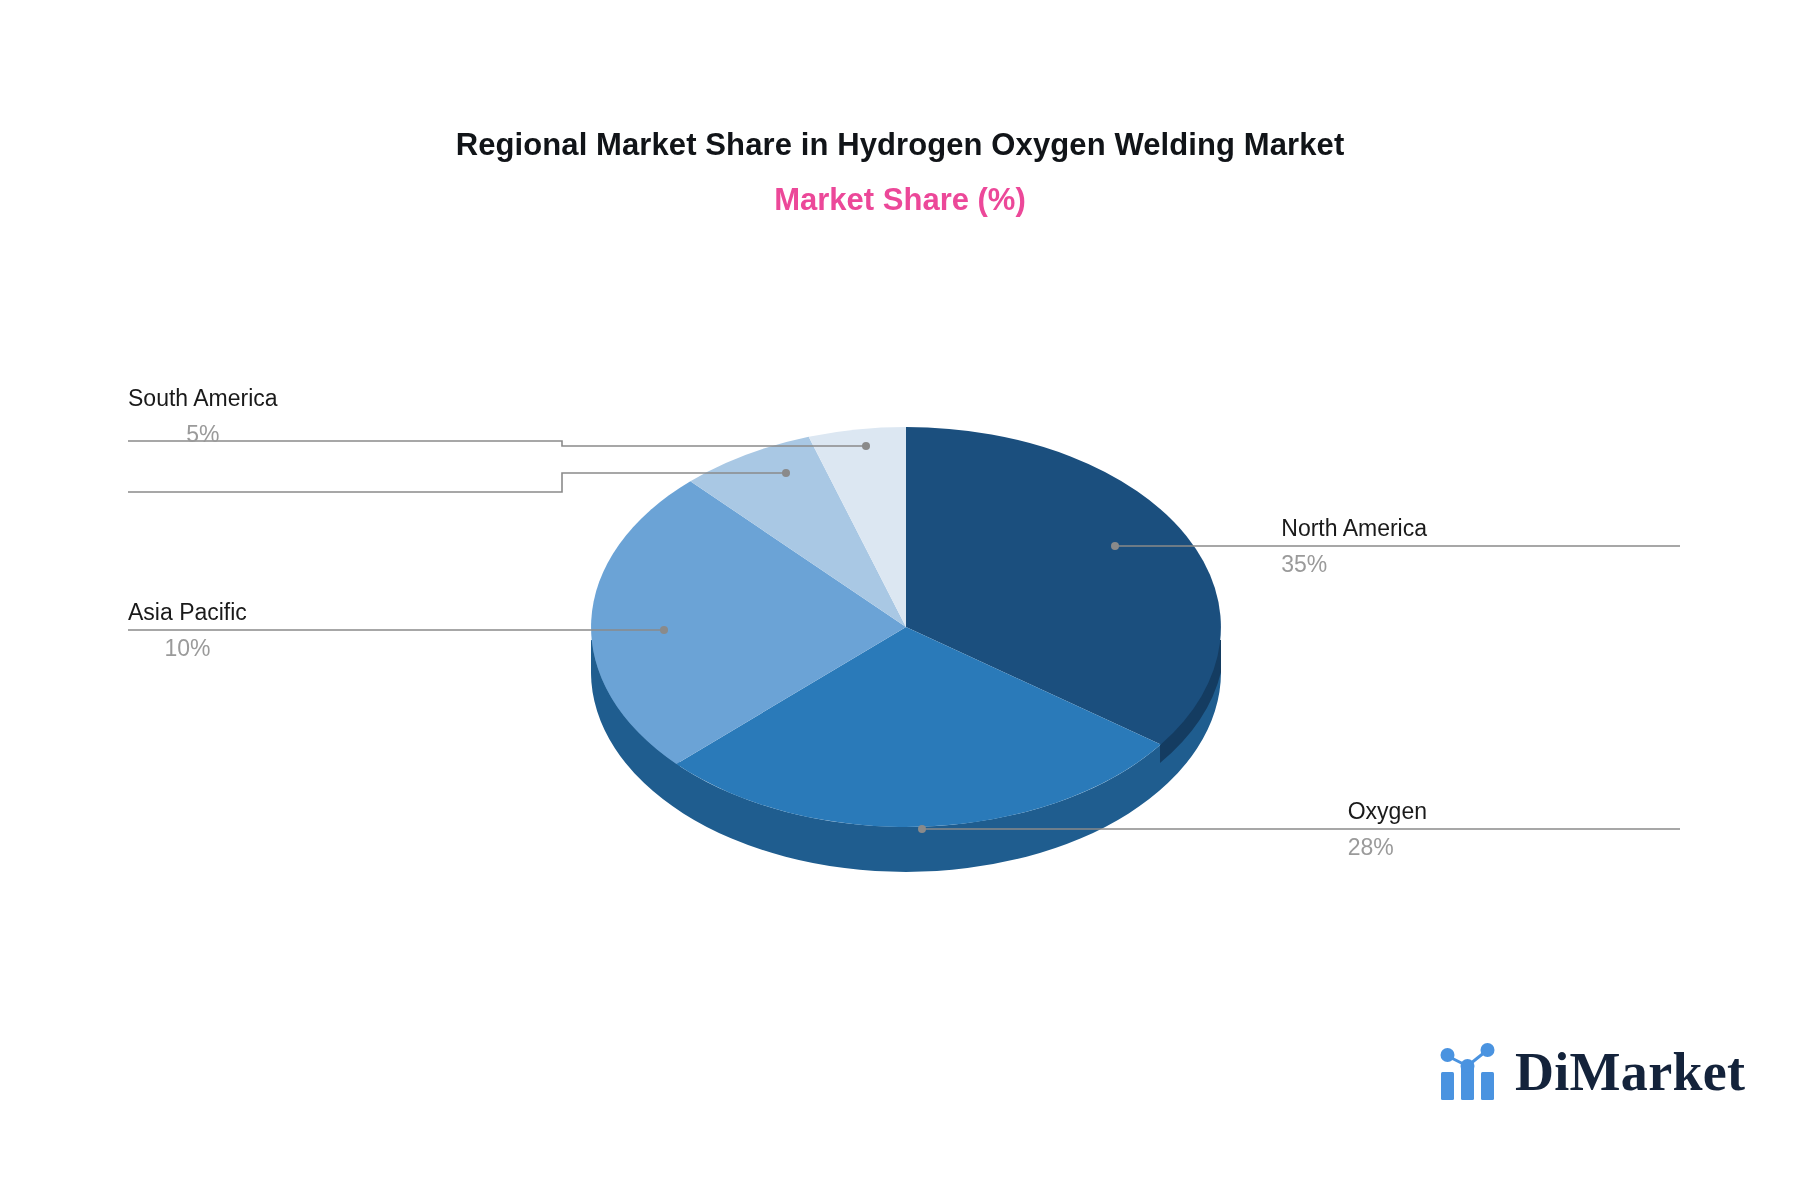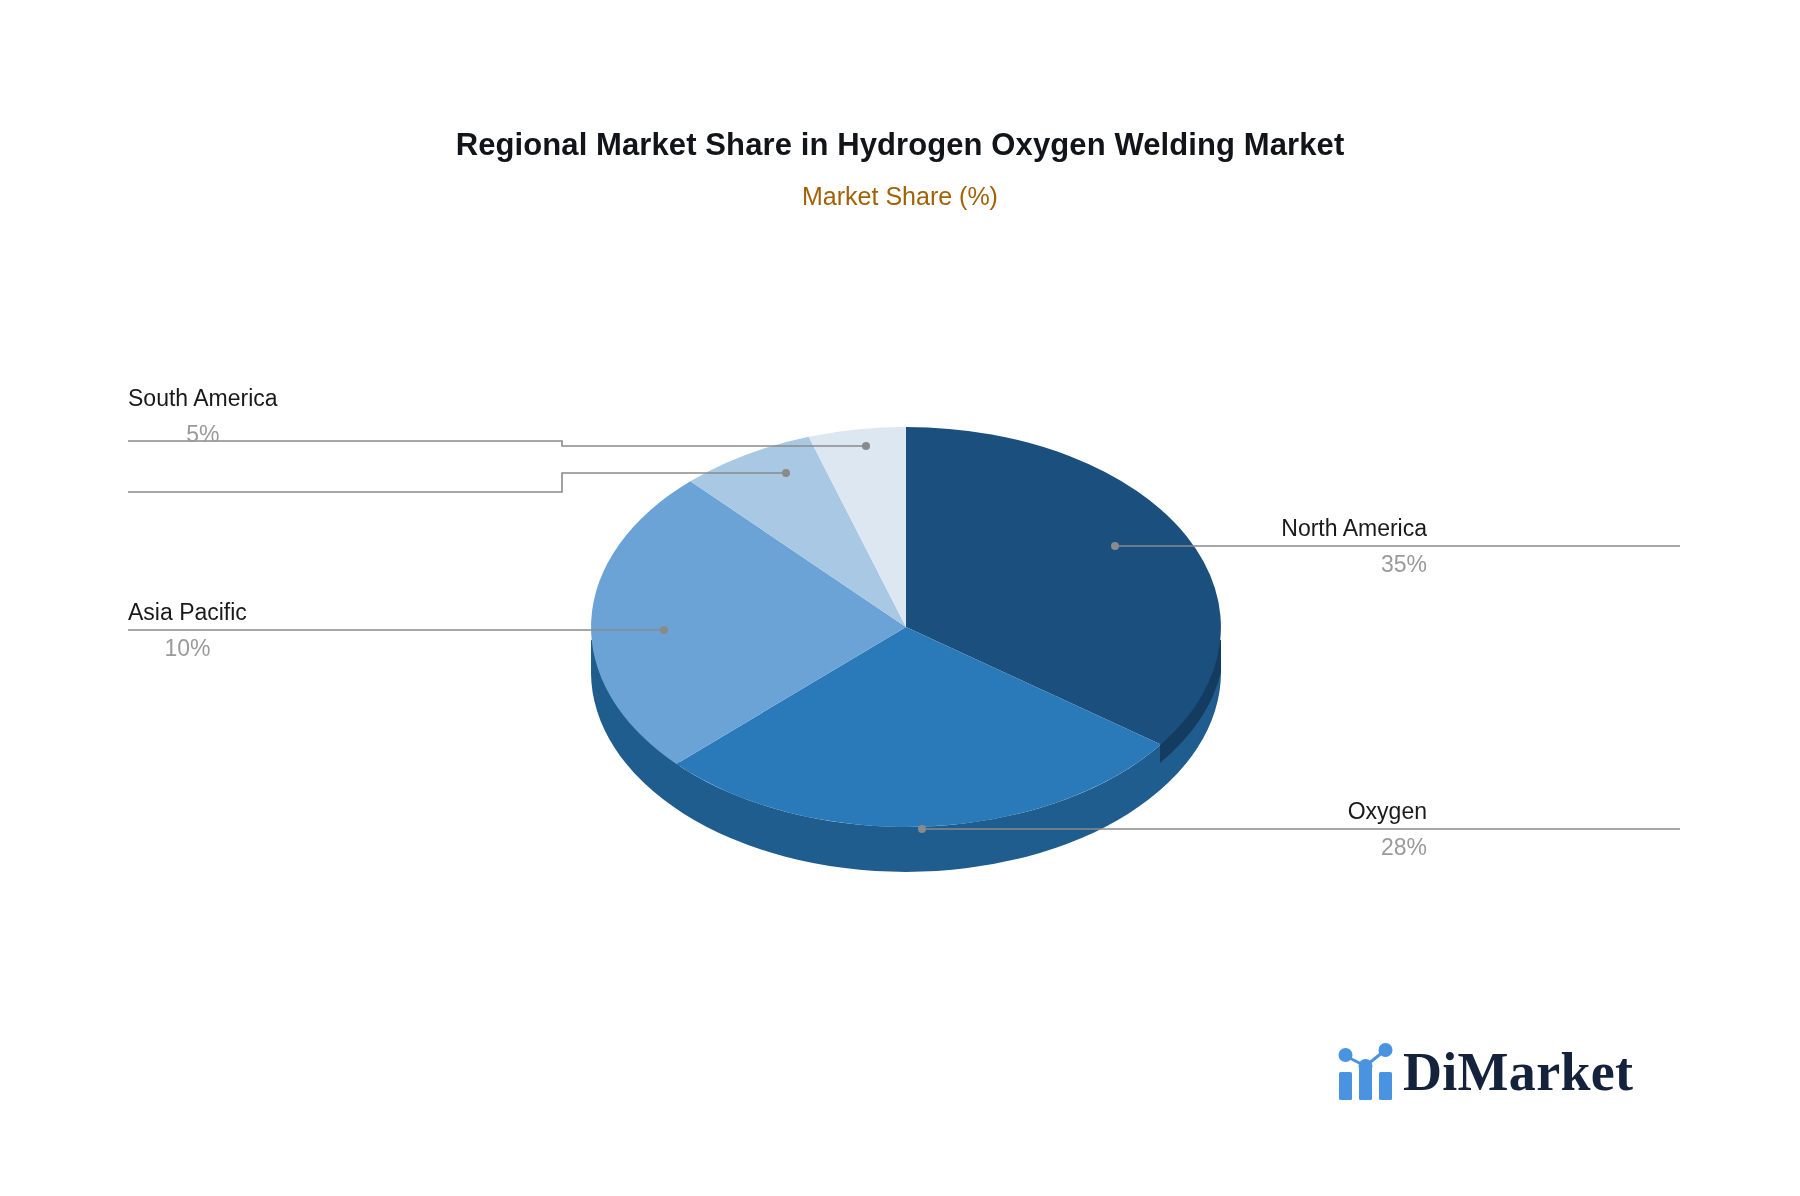--- a/index.html
+++ b/index.html
@@ -28,23 +28,23 @@
   }
   .chart-title {
     font-size: 31px;
     font-weight: bold;
     color: #111418;
     letter-spacing: 0.1px;
     line-height: 1.1;
   }
   .chart-subtitle {
     margin-top: 21px;
-    font-size: 25px;
-    font-weight: normal;
-    color: #a16207;
+    font-size: 31px;
+    font-weight: bold;
+    color: #ec4899;
     line-height: 1.1;
   }
 
   
   #pie-canvas {
     position: absolute;
     left: 0;
     top: 0;
     width: 1800px;
     height: 1196px;
@@ -63,31 +63,31 @@
     white-space: nowrap;
   }
   .callout .cl-value {
     display: block;
     font-size: 23px;
     color: #9a9a9a;
     line-height: 30px;
     white-space: nowrap;
     padding-top: 6px;
   }
-  .callout.right { text-align: right; margin-left: 12px; }
+  .callout.right { text-align: left; margin-left: 12px; }
   .callout.left  { text-align: center; }
 
   
   #logo {
     position: absolute;
-    left: 1337px;
+    left: 1439px;
     top: 1042px;
     display: flex;
     align-items: center;
-    gap: 4px;
+    gap: 14px;
   }
   #logo .logo-text {
     font-family: "Liberation Serif", serif;
     font-size: 54px;
     font-weight: bold;
     color: #14233b;
     letter-spacing: 0.3px;
     line-height: 1;
   }
 </style>

